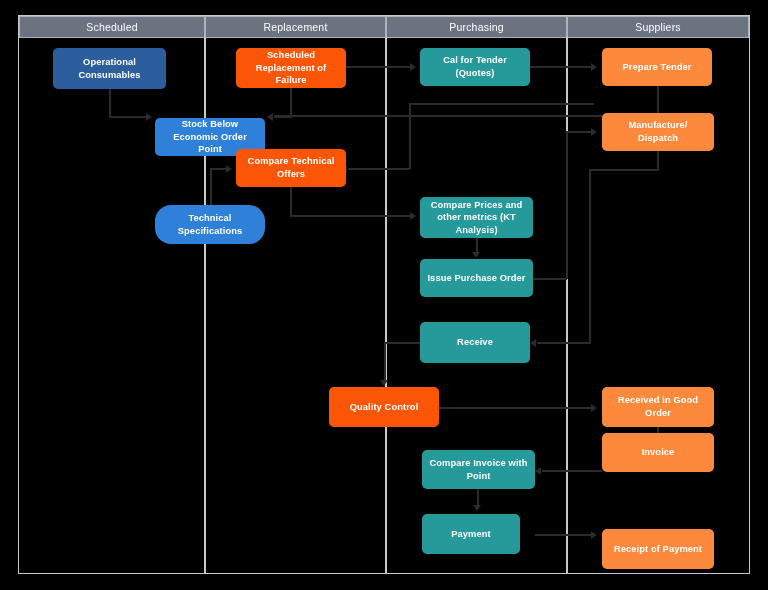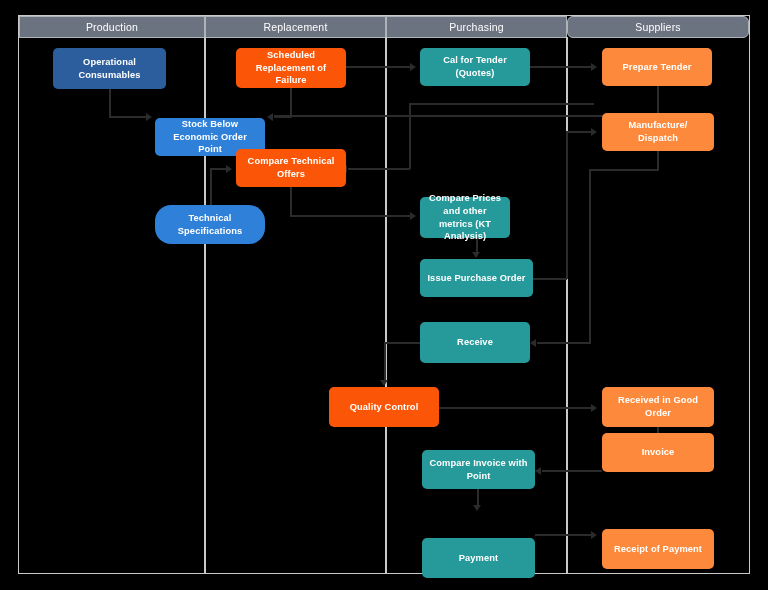--- a/index.html
+++ b/index.html
@@ -37,24 +37,24 @@
   .arw.d{border-left:4px solid transparent;border-right:4px solid transparent;
          border-top:6px solid #2b2b2b;}
 </style>
 </head>
 <body>
 
 <div id="stage">
 
   <div id="frame"></div>
 
-  <div class="lane-head" style="left:19px;width:186px;">Production</div>
+  <div class="lane-head" style="left:19px;width:186px;">Scheduled</div>
   <div class="lane-head" style="left:205px;width:181px;">Replacement</div>
   <div class="lane-head" style="left:386px;width:181px;">Purchasing</div>
-  <div class="lane-head" style="left:567px;width:182px;border-radius:6px;">Suppliers</div>
+  <div class="lane-head" style="left:567px;width:182px;">Suppliers</div>
 
   <div class="lane-div" style="left:204px;"></div>
   <div class="lane-div" style="left:385px;"></div>
   <div class="lane-div" style="left:566px;"></div>
 
   <div class="seg v" style="left:109px;top:89px;height:29px;"></div>
   <div class="seg h" style="left:109px;top:116px;width:38px;"></div>
   <div class="arw r" style="left:146px;top:113px;"></div>
 
   <div class="seg v" style="left:290px;top:88px;height:30px;"></div>
@@ -117,26 +117,26 @@
   <div class="arw r" style="left:591px;top:531px;"></div>
 
   <div class="node" style="left:53px;top:48px;width:113px;height:41px;background:#2c5e9e;">Operational Consumables</div>
   <div class="node" style="left:155px;top:98px;width:110px;height:38px;background:#2f80d8;margin-top:20px;">Stock Below Economic Order Point</div>
   <div class="node" style="left:155px;top:205px;width:110px;height:39px;background:#2f80d8;border-radius:16px;">Technical Specifications</div>
 
   <div class="node" style="left:236px;top:48px;width:110px;height:40px;background:#fb5607;">Scheduled Replacement of Failure</div>
   <div class="node" style="left:236px;top:149px;width:110px;height:38px;background:#fb5607;">Compare Technical Offers</div>
 
   <div class="node" style="left:420px;top:48px;width:110px;height:38px;background:#26999b;">Cal for Tender (Quotes)</div>
-  <div class="node" style="left:420px;top:197px;width:90px;height:41px;background:#26999b;">Compare Prices and other metrics (KT Analysis)</div>
+  <div class="node" style="left:420px;top:197px;width:113px;height:41px;background:#26999b;">Compare Prices and other metrics (KT Analysis)</div>
   <div class="node" style="left:420px;top:259px;width:113px;height:38px;background:#26999b;">Issue Purchase Order</div>
   <div class="node" style="left:329px;top:387px;width:110px;height:40px;background:#fb5607;">Quality Control</div>
   <div class="node" style="left:420px;top:322px;width:110px;height:41px;background:#26999b;">Receive</div>
   <div class="node" style="left:422px;top:450px;width:113px;height:39px;background:#26999b;">Compare Invoice with Point</div>
-  <div class="node" style="left:422px;top:514px;width:113px;height:40px;background:#26999b;margin-top:24px;">Payment</div>
+  <div class="node" style="left:422px;top:514px;width:98px;height:40px;background:#26999b;">Payment</div>
 
   <div class="node" style="left:602px;top:48px;width:110px;height:38px;background:#fd8a3c;">Prepare Tender</div>
   <div class="node" style="left:602px;top:113px;width:112px;height:38px;background:#fd8a3c;">Manufacture/ Dispatch</div>
   <div class="node" style="left:602px;top:387px;width:112px;height:40px;background:#fd8a3c;">Received in Good Order</div>
   <div class="node" style="left:602px;top:433px;width:112px;height:39px;background:#fd8a3c;">Invoice</div>
   <div class="node" style="left:602px;top:505px;width:112px;height:40px;background:#fd8a3c;margin-top:24px;">Receipt of Payment</div>
 
 </div>
 
 </body></html>

